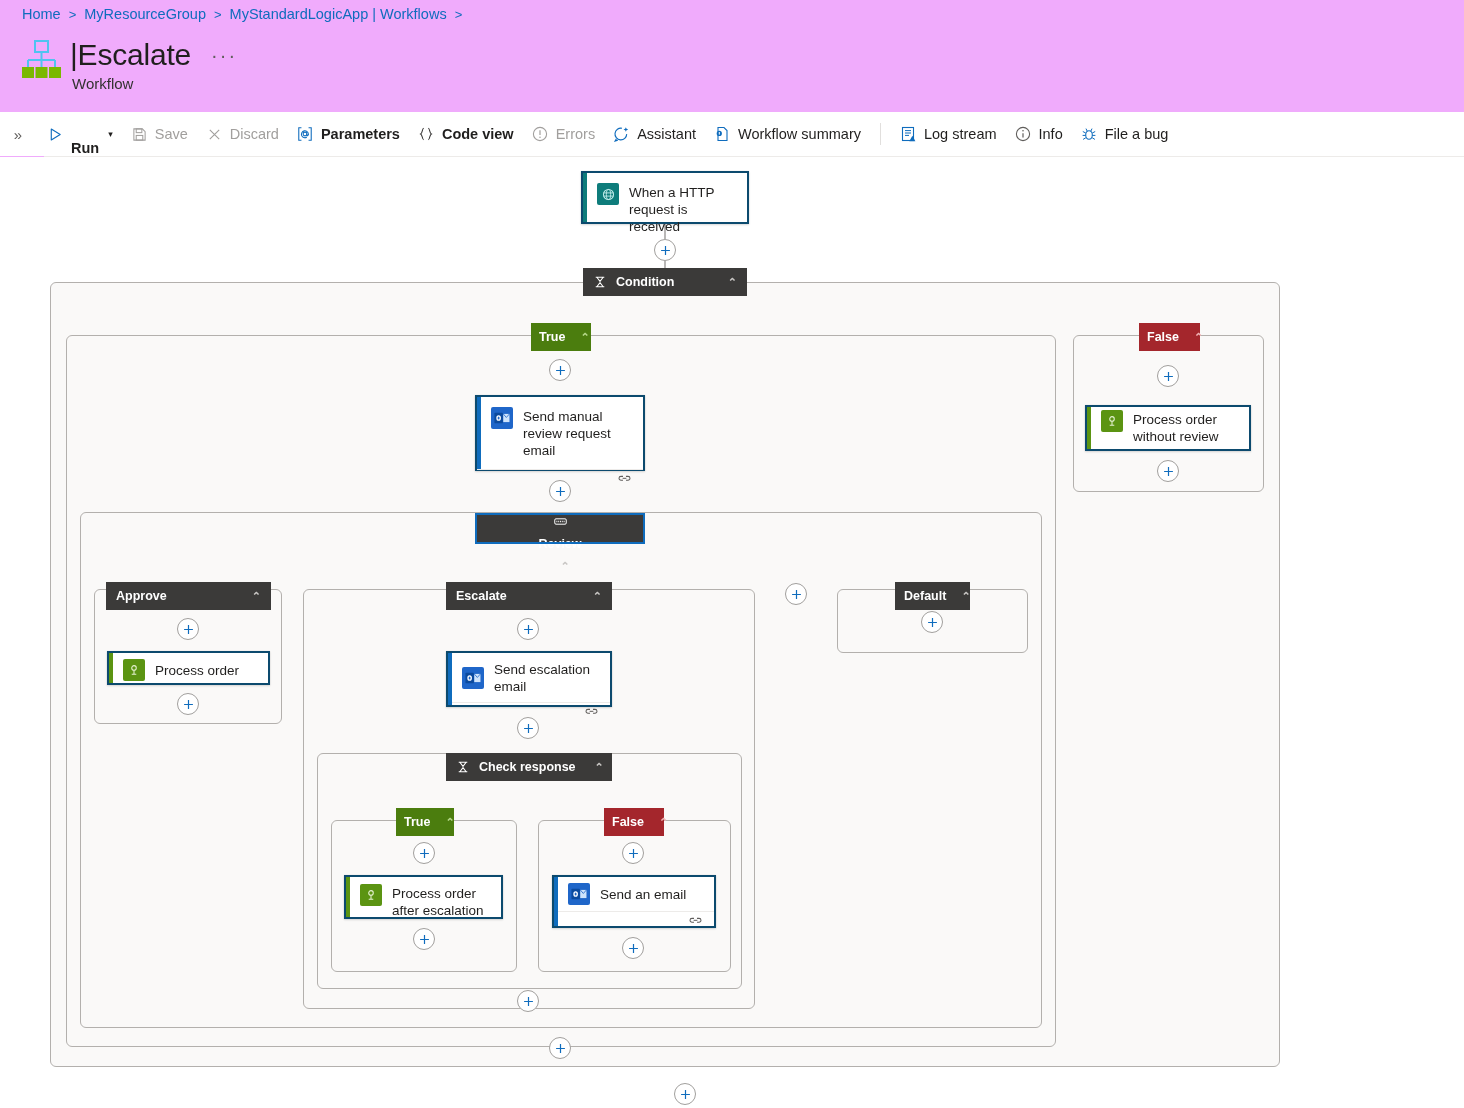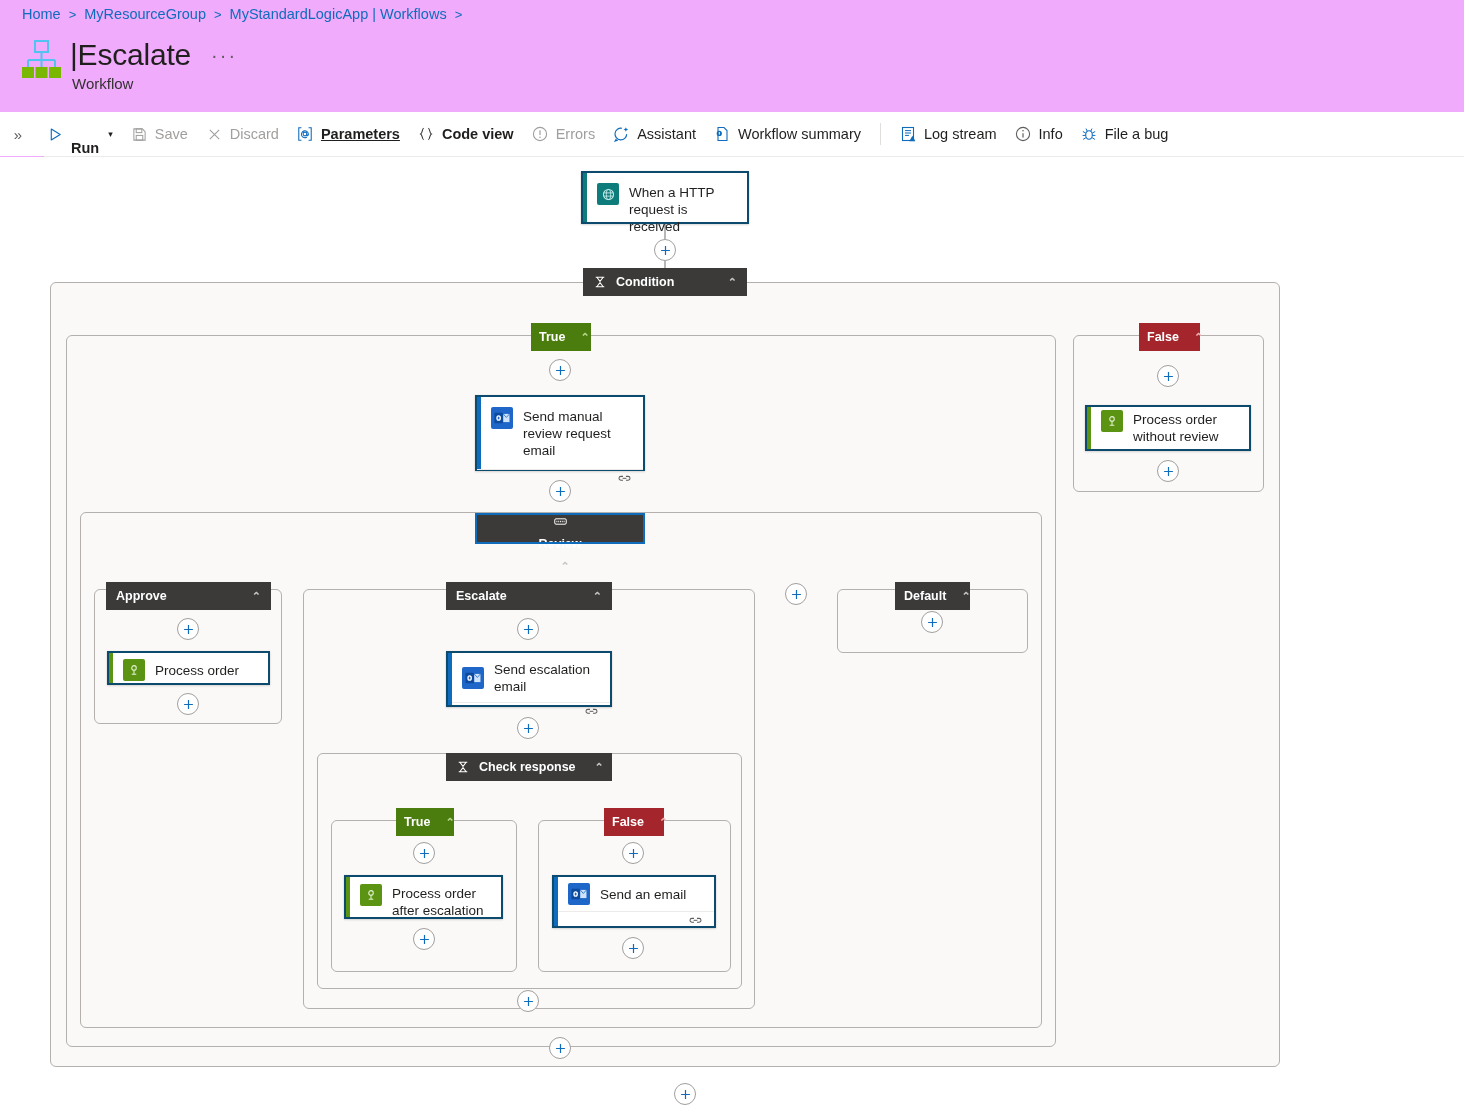--- a/index.html
+++ b/index.html
@@ -182,21 +182,21 @@
     </div>
 
     <div class="cmd">
       <span class="ci">
         <svg width="16" height="16" viewBox="0 0 18 16">
           <path d="M5 1 H2 V15 H5 M13 1 H16 V15 H13" fill="none" stroke="#0f6cbd" stroke-width="1.2"></path>
           <circle cx="9" cy="8" r="2.1" fill="none" stroke="#0f6cbd" stroke-width="1.2"></circle>
           <path d="M11.1 8 v2 a1.6 1.6 0 0 0 1.7 -1.8 A3.9 3.9 0 1 0 11 11.6" fill="none" stroke="#0f6cbd" stroke-width="1.2"></path>
         </svg>
       </span>
-      <span style="font-weight:bold;text-decoration:underline;">Parameters</span>
+      <span style="font-weight:bold;">Parameters</span>
     </div>
 
     <div class="cmd">
       <span class="ci">
         <svg width="16" height="16" viewBox="0 0 18 16">
             <path d="M6.5 1.5 C4.5 1.5 5.2 7 3 8 C5.2 9 4.5 14.5 6.5 14.5 M11.5 1.5 C13.5 1.5 12.8 7 15 8 C12.8 9 13.5 14.5 11.5 14.5" fill="none" stroke="#323130" stroke-width="1.15"></path>
           </svg>
       </span>
       <span style="font-weight:bold;">Code view</span>
     </div>

